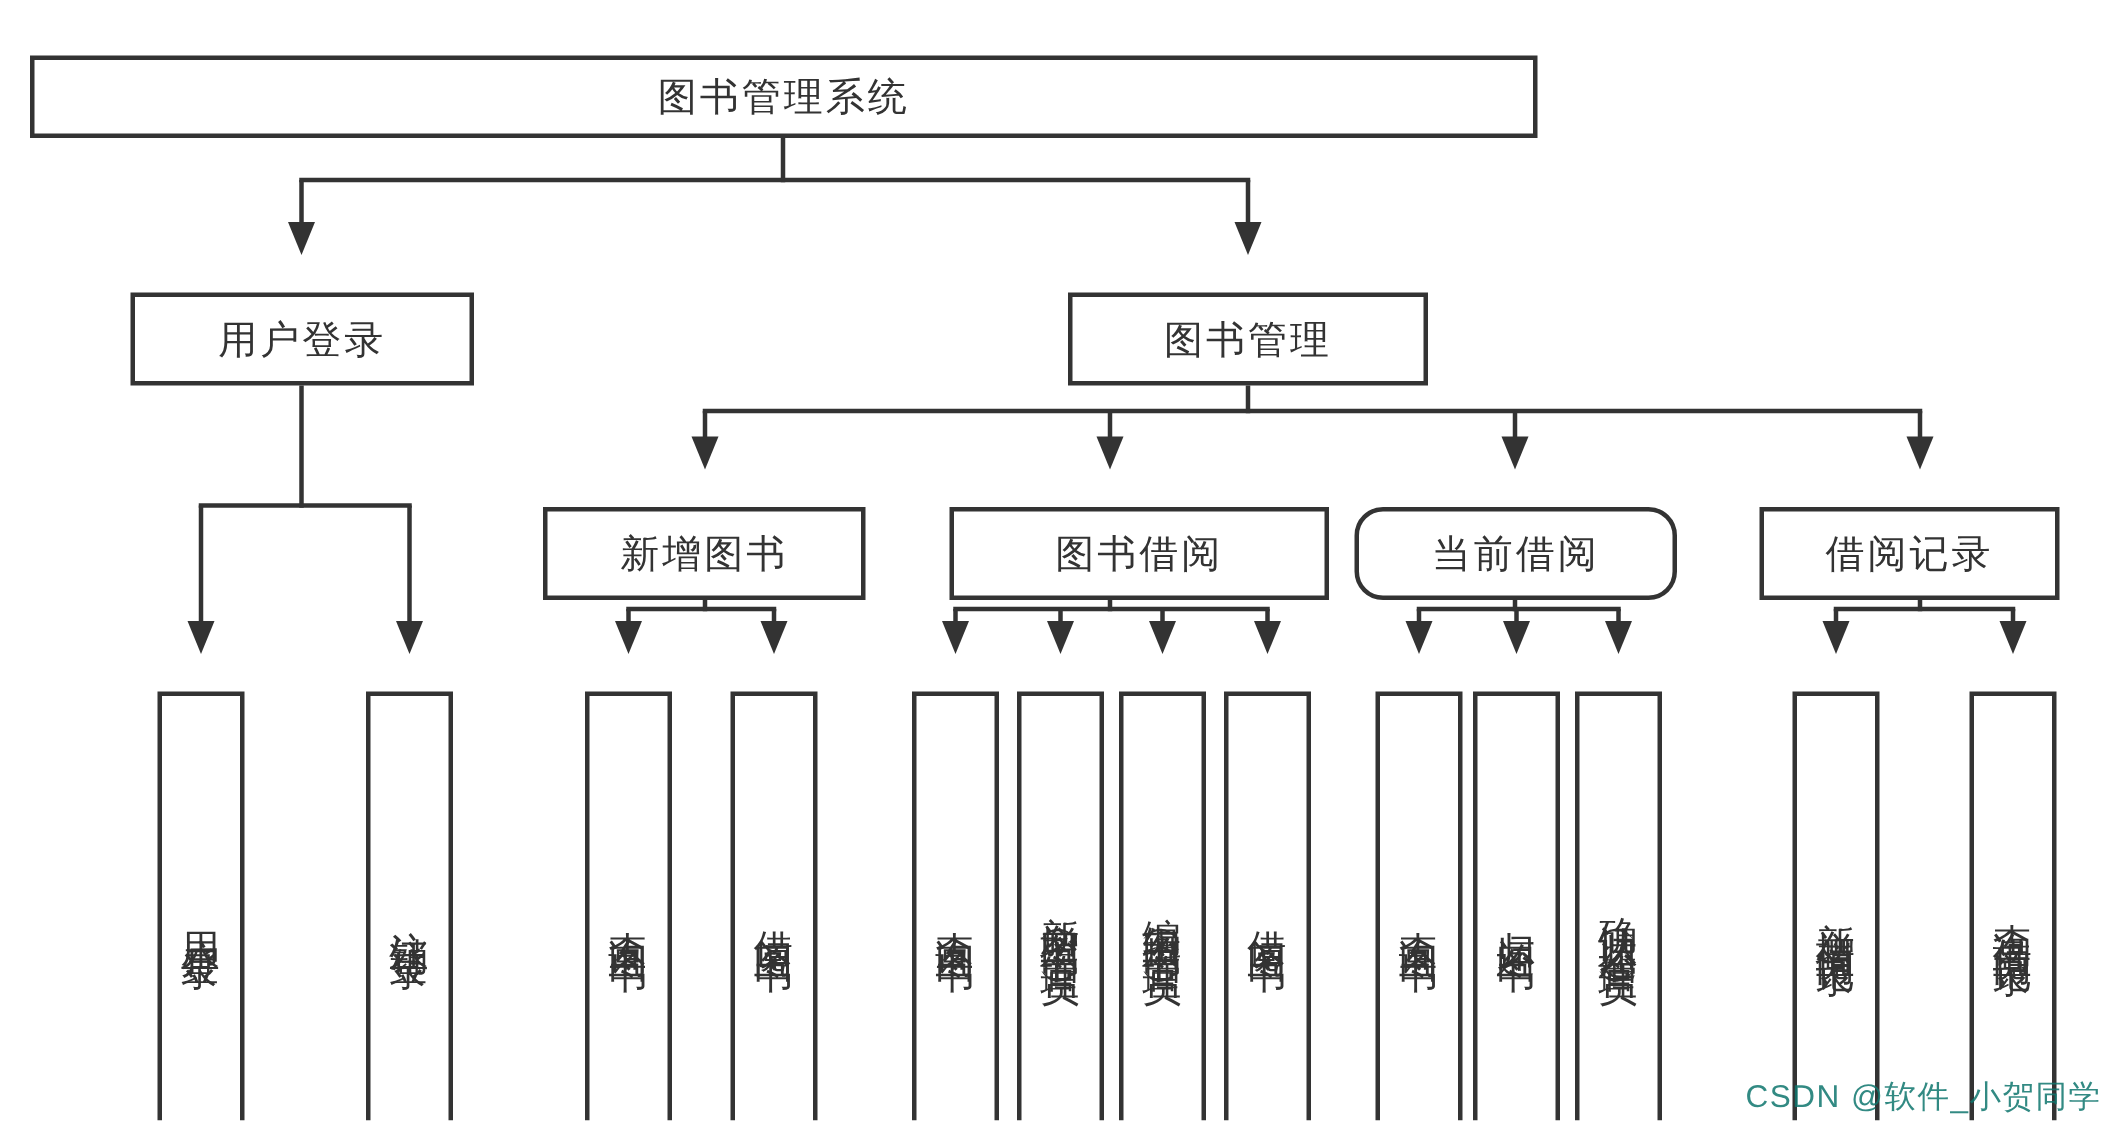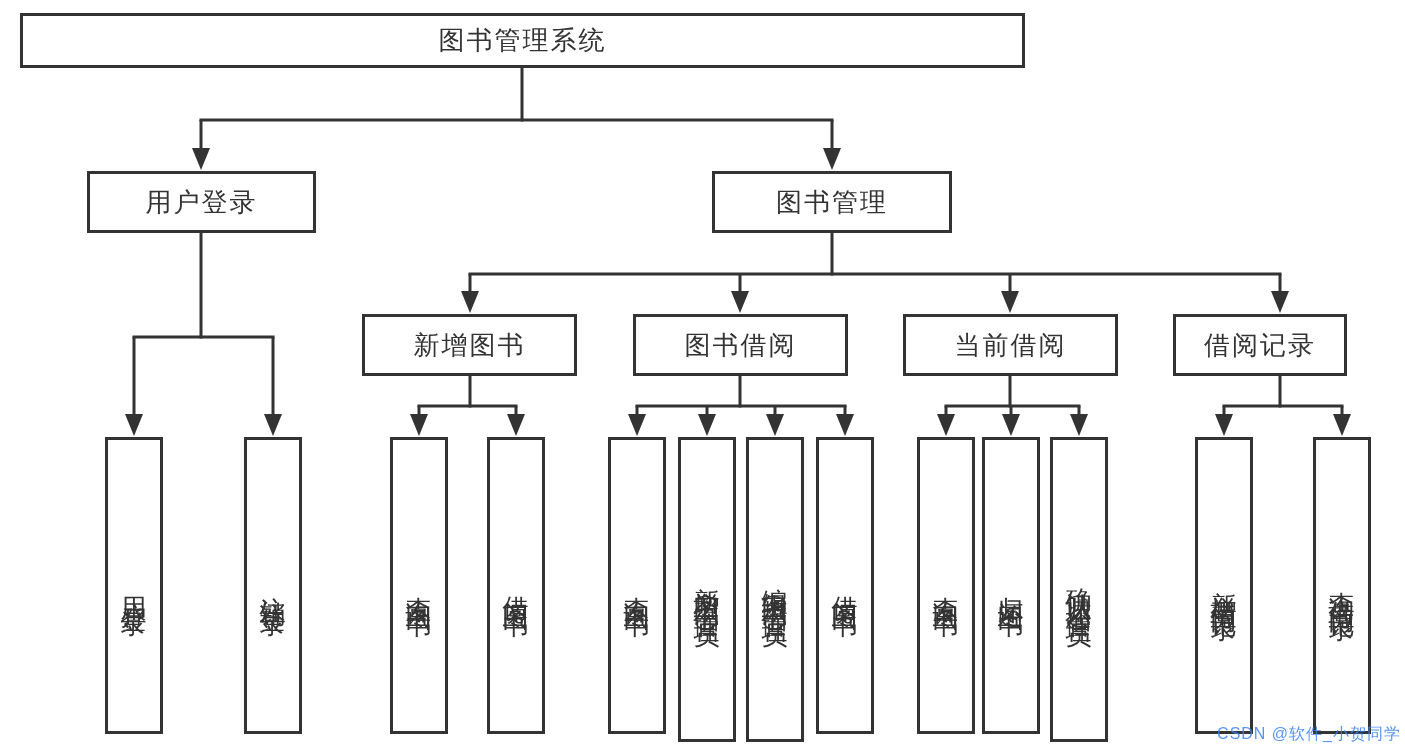--- a/index.html
+++ b/index.html
@@ -20,20 +20,21 @@
   }
   .box {
     position: absolute;
     box-sizing: border-box;
     background: #ffffff;
     border: 3px solid #333333;
     display: flex;
     align-items: center;
     justify-content: center;
     text-align: center;
+    margin-top: 24px;
   }
   .h-label {
     font-size: 26px;
     letter-spacing: 2px;
     color: #333333;
     white-space: nowrap;
   }
   .leaf {
     writing-mode: vertical-rl;
     text-orientation: mixed;
@@ -41,23 +42,23 @@
   .v-label {
     font-size: 26px;
     letter-spacing: 5px;
     color: #333333;
     line-height: 1;
   }
   .watermark {
     position: absolute;
     right: 4px;
     bottom: 2px;
-    font-size: 16px;
+    font-size: 21px;
     letter-spacing: 1px;
-    color: #3b82f6;
+    color: #0f766e;
     opacity: 0.85;
     z-index: 5;
     white-space: nowrap;
   }
 </style>
 </head>
 <body>
 
 <div class="stage">
 
@@ -135,27 +136,27 @@
   <div class="box" style="left:87px; top:171px; width:229px; height:62px;">
     <span class="h-label">用户登录</span>
   </div>
   <div class="box" style="left:712px; top:171px; width:240px; height:62px;align-items:center;">
     <span class="h-label">图书管理</span>
   </div>
 
   <div class="box" style="left:362px; top:314px; width:215px; height:62px;">
     <span class="h-label">新增图书</span>
   </div>
-  <div class="box" style="left:633px; top:314px; width:215px; height:62px;justify-content:center;">
+  <div class="box" style="left:633px; top:314px; width:253px; height:62px;justify-content:center;">
     <span class="h-label">图书借阅</span>
   </div>
-  <div class="box" style="left:903px; top:314px; width:215px; height:62px;">
+  <div class="box" style="left:903px; top:314px; width:215px; height:62px;border-radius:19px;">
     <span class="h-label">当前借阅</span>
   </div>
-  <div class="box" style="left:1173px; top:314px; width:174px; height:62px;">
+  <div class="box" style="left:1173px; top:314px; width:200px; height:62px;">
     <span class="h-label">借阅记录</span>
   </div>
 
   <div class="box leaf" style="left:105px; top:437px; width:58px; height:297px;">
     <span class="v-label">用户登录</span>
   </div>
   <div class="box leaf" style="left:244px; top:437px; width:58px; height:297px;">
     <span class="v-label">注销登录</span>
   </div>
 

